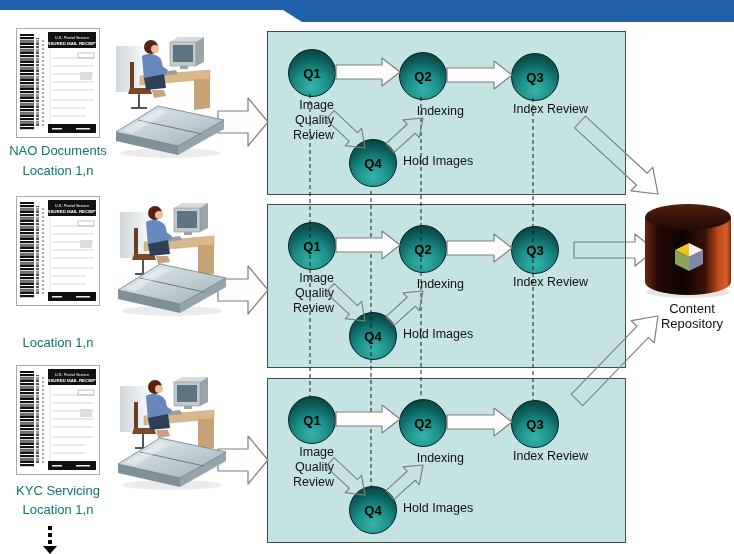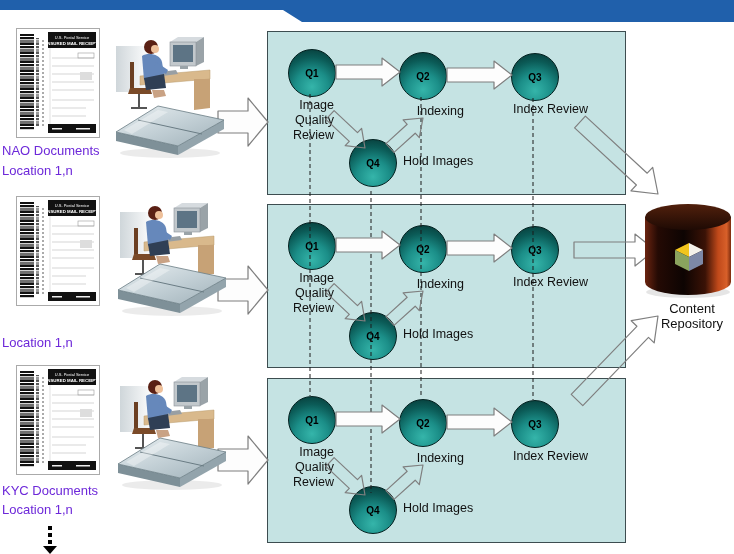--- a/index.html
+++ b/index.html
@@ -15,25 +15,25 @@
   #panel-3{top:378px;height:165px;}
   
   #overlay{position:absolute;left:0;top:0;z-index:2;pointer-events:none;}
   .arr-filled{fill:#fdfdfd;stroke:#7f7f7f;stroke-width:1.2;stroke-linejoin:round;}
   .arr-hollow{fill:none;stroke:#7f7f7f;stroke-width:1.2;stroke-linejoin:round;}
   .dash{stroke:#1a1a1a;stroke-width:1;stroke-dasharray:4 3;}
   
   .q-circle{position:absolute;width:46px;height:46px;border-radius:50%;
             border:1px solid #02201f;z-index:3;display:flex;align-items:center;justify-content:center;
             background:radial-gradient(circle at 50% 80%, #35b5aa 0%, #1b8e88 38%, #0b5b57 68%, #06312f 100%);
-            font-weight:bold;font-size:10px;color:#000;}
+            font-weight:bold;font-size:13px;color:#000;}
   .q-label{position:absolute;z-index:3;font-size:12.5px;line-height:15px;color:#101010;}
   .center{text-align:right;}
   
-  .src-name,.src-loc{position:absolute;z-index:3;font-size:13px;line-height:14px;text-align:left;color:#6d28d9;}
+  .src-name,.src-loc{position:absolute;z-index:3;font-size:13px;line-height:14px;text-align:center;color:#0f766e;}
   
   #repo-label{position:absolute;left:648px;top:301px;width:88px;z-index:3;
               font-size:13px;line-height:15px;text-align:center;color:#101010;}
   .clip{z-index:3;}
 </style>
 </head>
 <body>
 
 <div id="canvas">
 
@@ -335,21 +335,21 @@
 
   <svg class="abs clip" style="left:112px;top:428px" width="120" height="64" viewBox="0 0 120 64">
     <ellipse cx="60" cy="57" rx="50" ry="5" fill="rgba(0,0,0,0.08)"></ellipse>
     <polygon points="68,50 114,24 114,33 68,59" fill="#93a4ac"></polygon>
     <polygon points="6,36 68,50 68,59 6,45" fill="#7e9098"></polygon>
     <polygon points="6,36 48,10 114,24 68,50" fill="url(#scan-top)" stroke="#6a7c84" stroke-width="0.8" stroke-linejoin="round"></polygon>
     <line x1="28" y1="24" x2="92" y2="38" stroke="#6a7c84" stroke-width="1"></line>
     <polygon points="14,34 48,14 58,16 22,38" fill="rgba(255,255,255,0.35)"></polygon>
   </svg>
 
-  <div class="src-name" style="left:2px;top:484px;width:112px">KYC Documents</div>
+  <div class="src-name" style="left:2px;top:484px;width:112px">KYC Servicing</div>
   <div class="src-loc" style="left:2px;top:503px;width:112px">Location 1,n</div>
 
   <svg class="abs clip" style="left:642px;top:202px" width="92" height="100" viewBox="0 0 92 100">
     <ellipse cx="46" cy="90" rx="42" ry="6" fill="rgba(0,0,0,0.10)"></ellipse>
     <path d="M3,15 L3,80 A43,13 0 0 0 89,80 L89,15 Z" fill="url(#cyl-body)"></path>
     <ellipse cx="46" cy="15" rx="43" ry="13" fill="url(#cyl-top)"></ellipse>
     <g>
       <polygon points="47,41 33,48 47,55" fill="#f2c51d"></polygon>
       <polygon points="47,41 61,48 47,55" fill="#f4f1ea"></polygon>
       <polygon points="33,48 47,55 47,69 33,62" fill="#8aa35e"></polygon>

